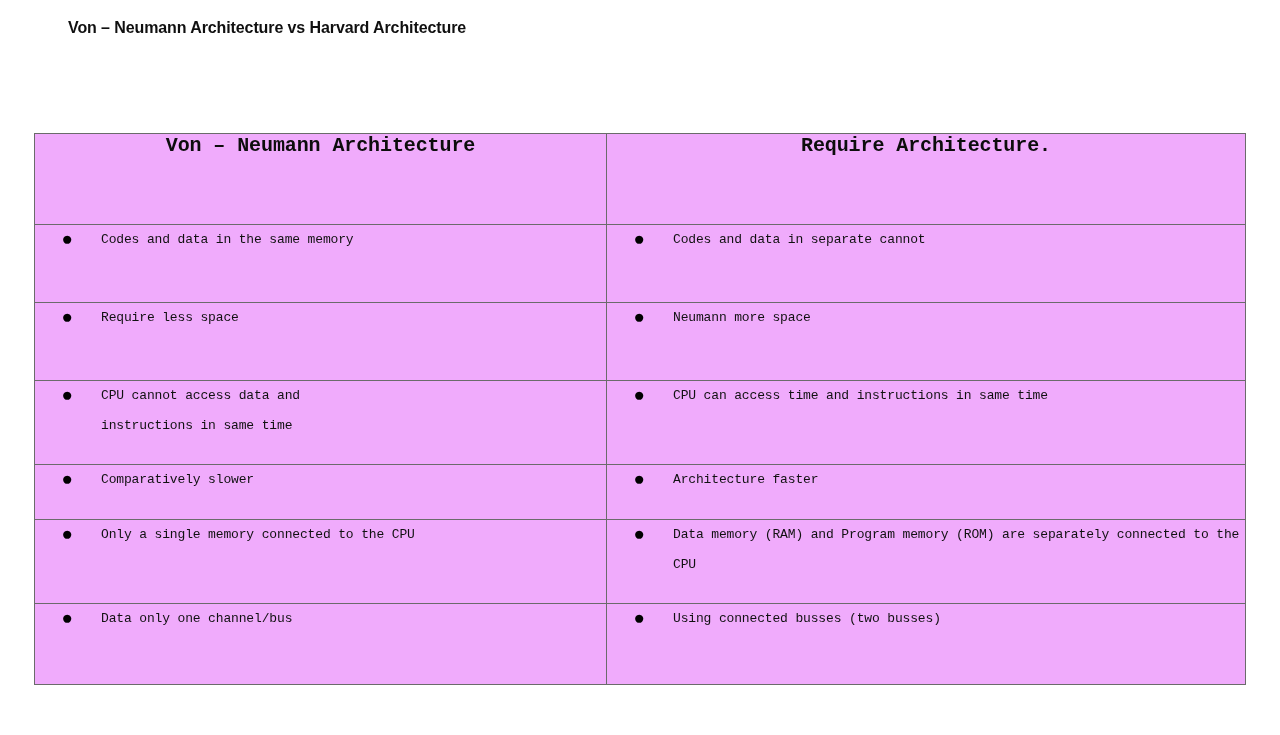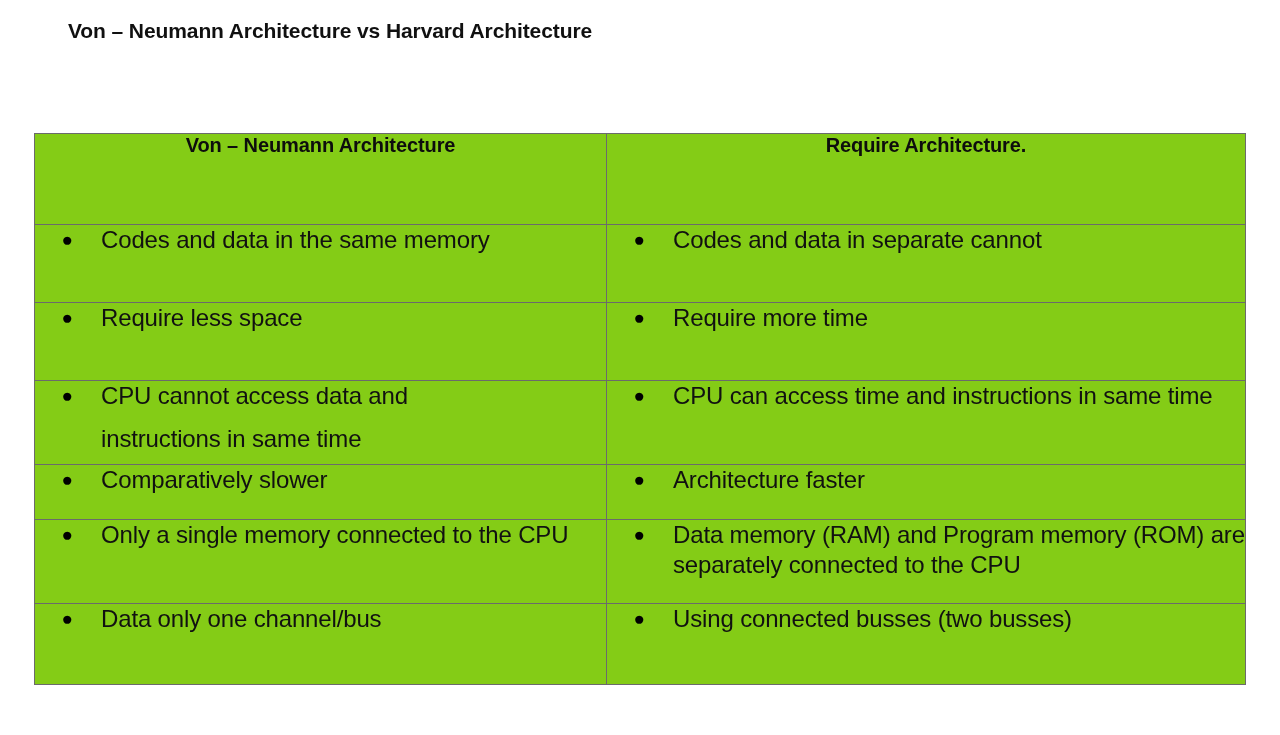--- a/index.html
+++ b/index.html
@@ -14,42 +14,43 @@
     font-family: "Liberation Sans", sans-serif;
     color: #111111;
     overflow: hidden;
     position: relative;
   }
 
   .page-title {
     position: absolute;
     left: 68px;
     top: 19px;
-    font-size: 21px;
+    font-size: 16px;
     font-weight: bold;
     letter-spacing: -0.1px;
     color: #101010;
     white-space: nowrap;
   }
 
   .compare-table {
     position: absolute;
     left: 34px;
     top: 133px;
     width: 1211px;
     border-collapse: collapse;
     table-layout: fixed;
   }
 
   .compare-table td,
   .compare-table th {
     border: 1px solid #6b6b6b;
     padding: 0;
     vertical-align: top;
-    background: #84cc16;
+    background: #f0abfc;
+    font-family: Liberation Mono, monospace;
   }
 
   .col-left  { width: 572px; }
   .col-right { width: 639px; }
 
   
   .head-cell {
     height: 90px;
     text-align: center;
     vertical-align: middle;
@@ -75,33 +76,32 @@
     width: 38px;
     text-align: right;
     font-size: 19px;
     line-height: 30px;
     color: #000000;
     padding-right: 0;
   }
   .bullet-text {
     flex: 1 1 auto;
     padding-left: 28px;
-    font-size: 24px;
+    font-size: 13px;
     line-height: 30px;
     color: #111111;
     letter-spacing: -0.15px;
   }
   .bullet-text.justify {
     text-align: justify;
     text-justify: inter-word;
   }
   .bullet-text.justify > span.lastline {
     display: block;
     text-align: left;
-    margin-top: 13px;
   }
 
   
   .row-h1 td { height: 77px; }
   .row-h2 td { height: 77px; }
   .row-h3 td { height: 83px; }
   .row-h4 td { height: 54px; }
   .row-h5 td { height: 83px; }
   .row-h6 td { height: 80px; }
 </style>
@@ -144,21 +144,21 @@
     <tr class="row-h2">
       <td class="body-cell">
         <div class="bullet-row">
           <span class="bullet-dot">●</span>
           <span class="bullet-text">Require less space</span>
         </div>
       </td>
       <td class="body-cell">
         <div class="bullet-row">
           <span class="bullet-dot">●</span>
-          <span class="bullet-text">Require more time</span>
+          <span class="bullet-text">Neumann more space</span>
         </div>
       </td>
     </tr>
 
     <tr class="row-h3">
       <td class="body-cell">
         <div class="bullet-row">
           <span class="bullet-dot">●</span>
           <span class="bullet-text justify"><span>CPU cannot access data and</span> <span class="lastline">instructions in same time</span></span>
         </div>

